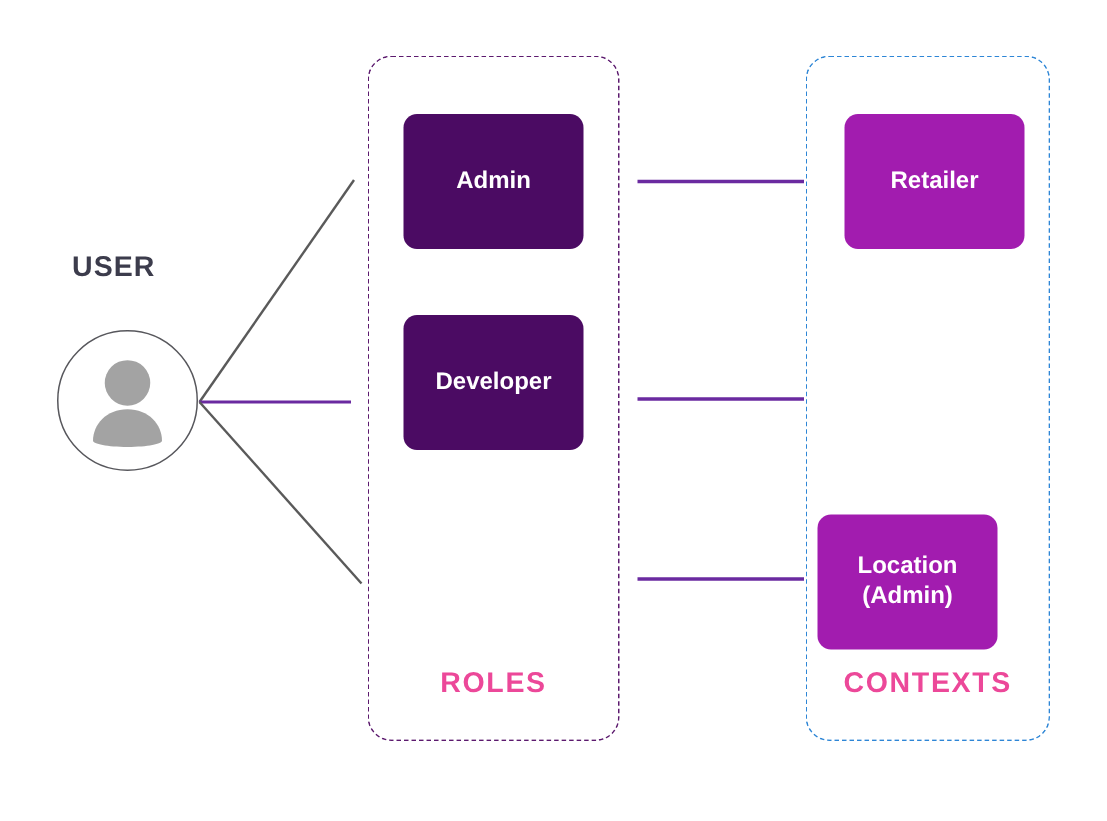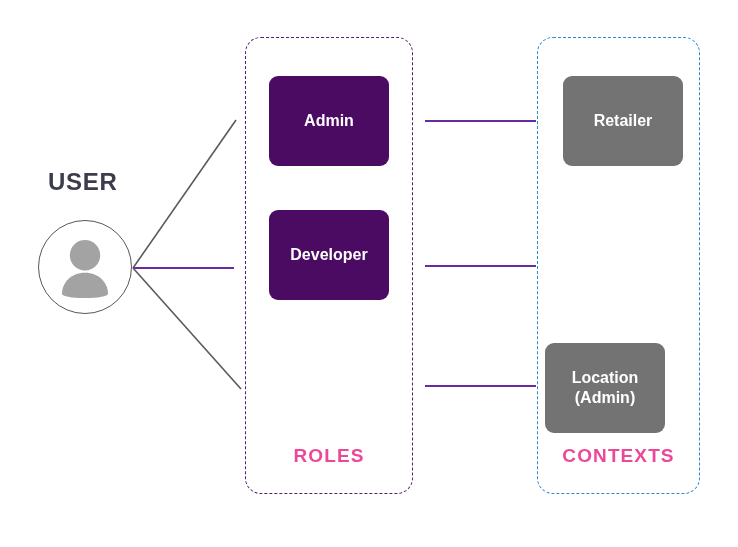--- a/index.html
+++ b/index.html
@@ -24,21 +24,21 @@
     width: 738px;
     height: 547px;
     pointer-events: none;
   }
 
   
   .user-label {
     position: absolute;
     left: 48px;
     top: 168px;
-    font-size: 24px;
+    font-size: 19px;
     font-weight: bold;
     letter-spacing: 0.7px;
     color: #3c3c4c;
     white-space: nowrap;
   }
   .avatar-circle {
     position: absolute;
     left: 38px;
     top: 220px;
     width: 94px;
@@ -98,21 +98,21 @@
     align-items: center;
     justify-content: center;
     text-align: center;
     color: #ffffff;
     font-size: 16px;
     font-weight: bold;
     line-height: 1.22;
     padding: 0 6px;
   }
   .node-role   { background: #4b0b63; }
-  .node-ctx    { background: #737373; }
+  .node-ctx    { background: #a21caf; }
 </style>
 </head>
 <body>
 
 <div id="canvas">
 
   <svg id="wires" viewBox="0 0 738 547" xmlns="http://www.w3.org/2000/svg">
 
     <line x1="133" y1="268" x2="236" y2="120" stroke="#5a5a5a" stroke-width="1.6"></line>
 

